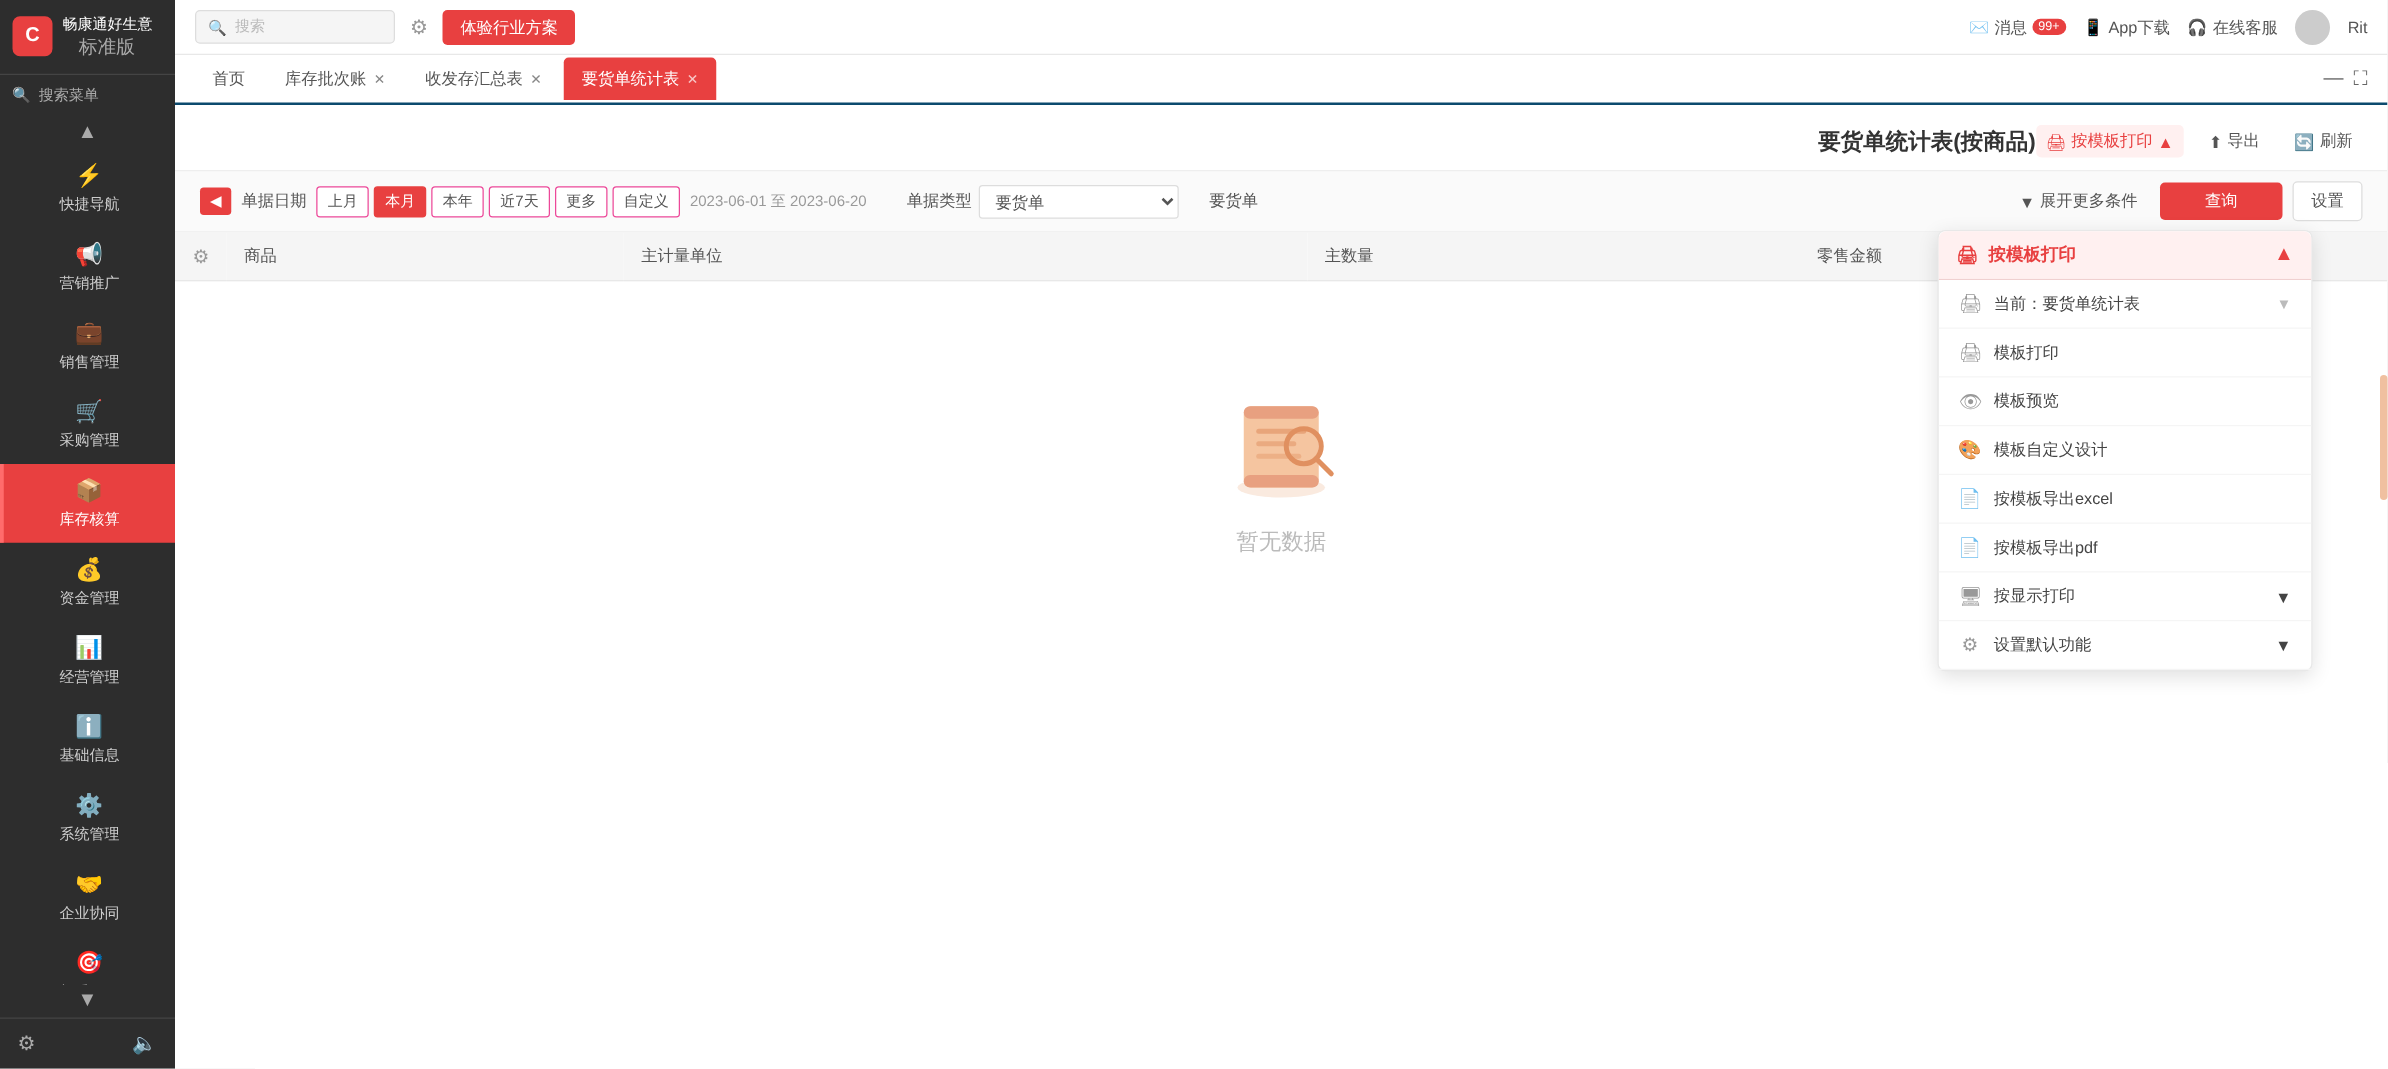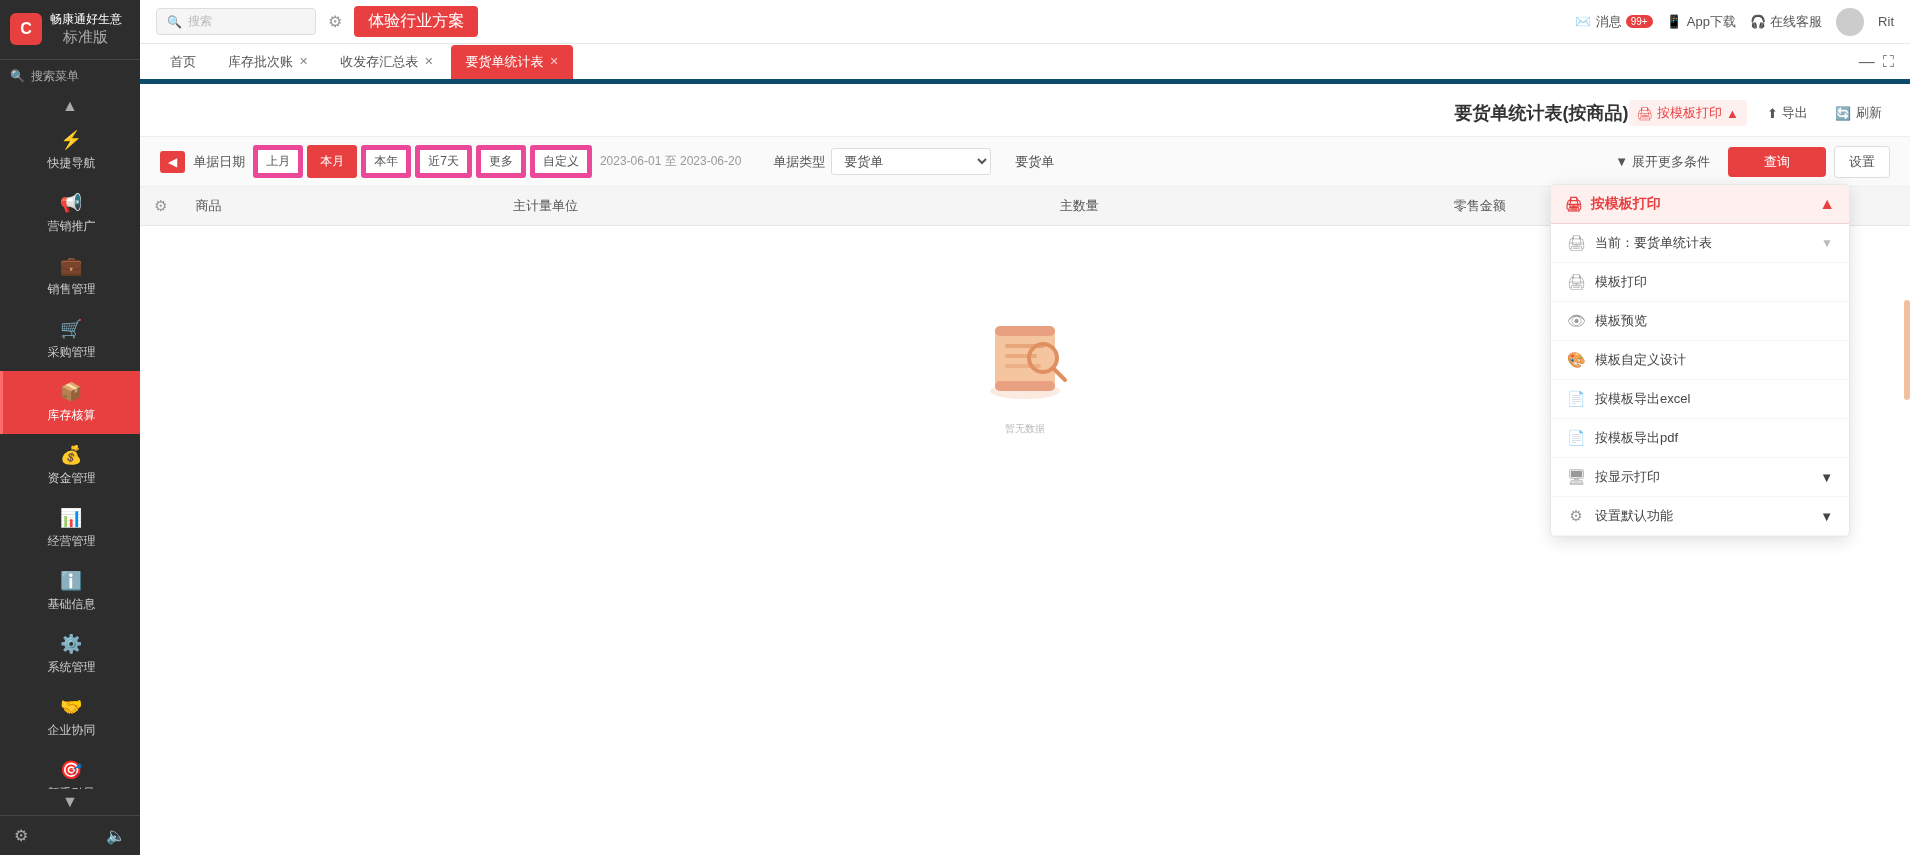--- a/index.html
+++ b/index.html
@@ -79,39 +79,39 @@
       flex-shrink: 0;
     }
     .top-bar-search {
       display: flex; align-items: center; gap: 6px;
       background: #f5f5f5; border: 1px solid #ddd; border-radius: 4px;
       padding: 4px 10px; width: 160px; color: #999; font-size: 12px;
     }
     .top-bar-gear { color: #999; cursor: pointer; font-size: 16px; }
     .top-bar-trial {
       background: #e84040; color: white; border: none; border-radius: 4px;
-      padding: 5px 14px; font-size: 16px; cursor: pointer;
+      padding: 5px 14px; font-size: 13px; cursor: pointer;
     }
     .top-bar-spacer { flex: 1; }
     .top-bar-action {
       display: flex; align-items: center; gap: 14px; color: #555; font-size: 13px;
     }
     .top-bar-action-item { display: flex; align-items: center; gap: 4px; cursor: pointer; }
     .badge {
       background: #e84040; color: white; border-radius: 10px;
       font-size: 10px; padding: 1px 5px; min-width: 18px; text-align: left;
     }
     .avatar { width: 28px; height: 28px; background: #ccc; border-radius: 50%; }
 
     
     .tabs-bar {
       background: #fff;
       display: flex; align-items: center;
       padding: 0 16px;
-      border-bottom: 5px solid #0c4a6e;
+      border-bottom: 2px solid #0c4a6e;
       height: 40px;
       flex-shrink: 0;
       gap: 4px;
     }
     .tab {
       padding: 8px 14px; cursor: pointer; font-size: 13px; color: #555;
       border-radius: 4px 4px 0 0;
       display: flex; align-items: center; gap: 6px;
       position: relative;
     }
@@ -156,21 +156,21 @@
       padding: 8px 20px;
       background: #fafafa;
       border-top: 1px solid #eee;
       border-bottom: 1px solid #eee;
       display: flex; align-items: center; gap: 16px; flex-wrap: wrap;
     }
     .filter-row { display: flex; align-items: center; gap: 8px; flex-wrap: wrap; width: 100%; }
     .filter-label { color: #555; font-size: 13px; white-space: nowrap; }
     .date-btns { display: flex; gap: 4px; align-items: center; }
     .date-btn {
-      padding: 3px 8px; border: 5px solid #ec4899; border-radius: 3px;
+      padding: 3px 8px; border: 1px solid #ec4899; border-radius: 3px;
       background: #fff; color: #555; cursor: pointer; font-size: 12px;
     }
     .date-btn.active { background: #e84040; color: #fff; border-color: #e84040; }
     .date-range { color: #999; font-size: 12px; }
 
     .filter-type {
       display: flex; align-items: center; gap: 6px;
     }
     .filter-select {
       border: 1px solid #ddd; border-radius: 3px; padding: 4px 8px;
@@ -199,21 +199,21 @@
     .data-table th {
       background: #f5f5f5; padding: 10px 14px; text-align: left;
       font-weight: normal; color: #555; border-bottom: 1px solid #e8e8e8;
       font-size: 13px;
     }
     .table-gear { color: #999; font-size: 15px; cursor: pointer; }
 
     
     .empty-state {
       display: flex; flex-direction: column; align-items: center;
-      justify-content: center; padding: 80px 20px; color: #bbb; font-size: 10px;
+      justify-content: center; padding: 80px 20px; color: #bbb; font-size: 18px;
     }
     .empty-icon {
       width: 120px; height: 100px;
       margin-bottom: 16px;
       position: relative;
     }
 
     
     .dropdown-panel {
       position: absolute;

